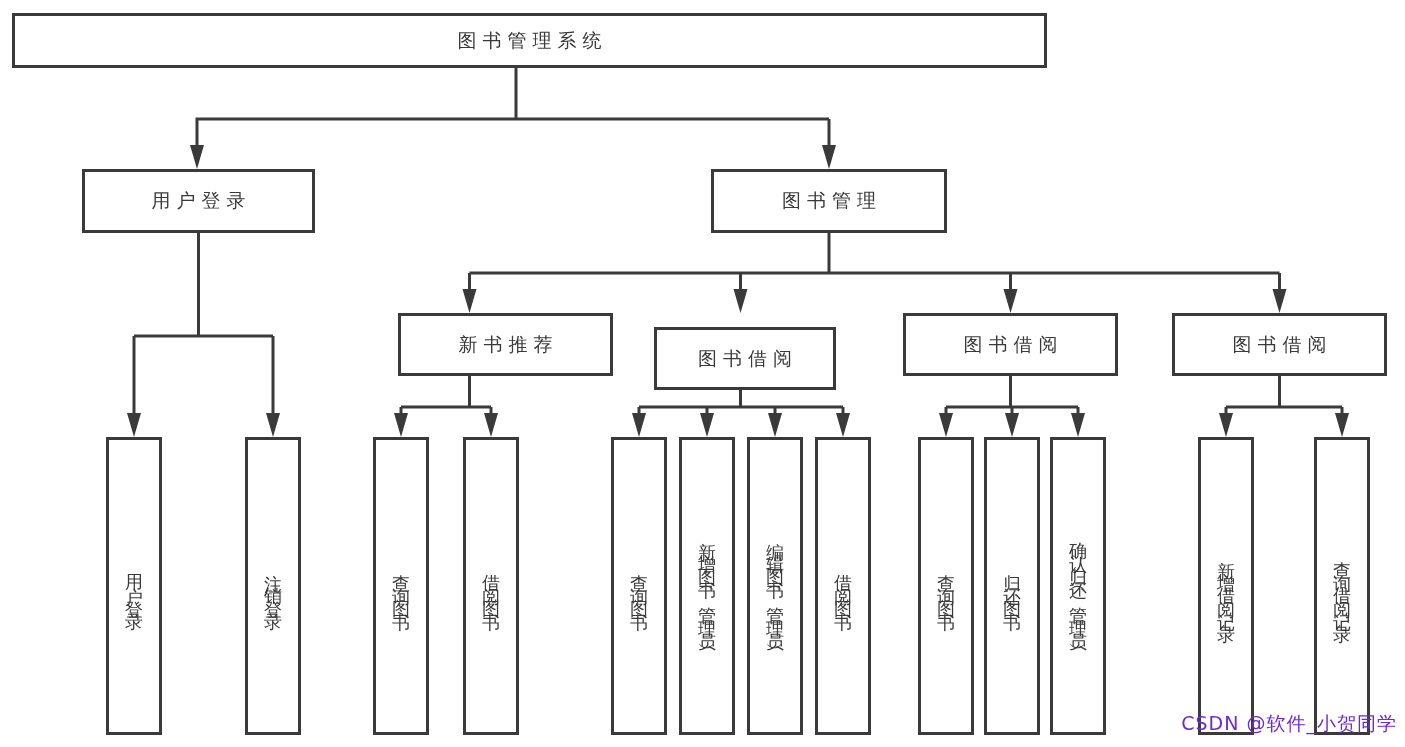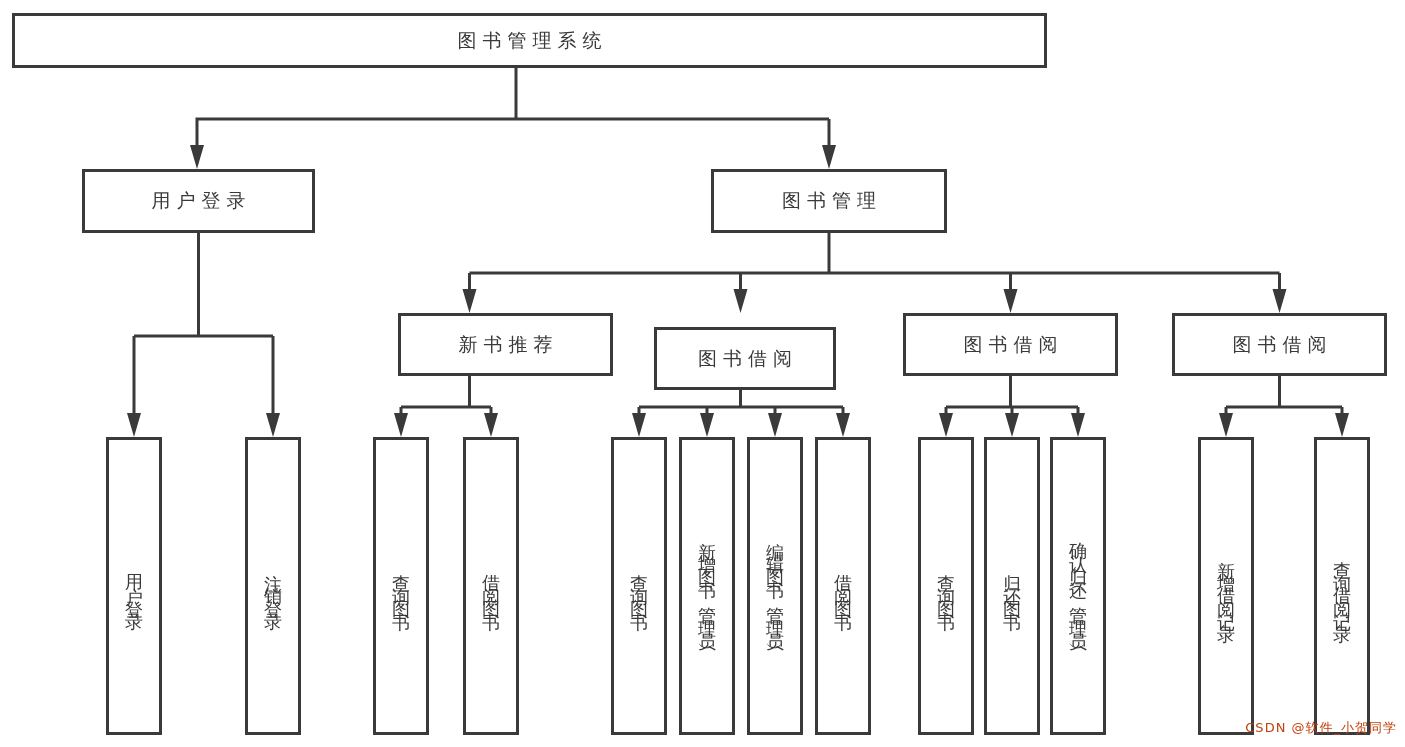--- a/index.html
+++ b/index.html
@@ -23,22 +23,22 @@
   .v{font-size:18px;}
   .v .vt{
     writing-mode:vertical-rl;
     letter-spacing:13px;
     line-height:1;
     white-space:nowrap;
   }
   .watermark{
     position:absolute;
     right:8px;bottom:10px;
-    font-size:13px;
-    color:#c2410c;
+    font-size:19px;
+    color:#6d28d9;
     letter-spacing:1px;
     white-space:nowrap;
   }
 </style>
 </head>
 <body>
 
 <div id="canvas">
 
   <svg id="wires" viewBox="0 0 1405 747" xmlns="http://www.w3.org/2000/svg">

